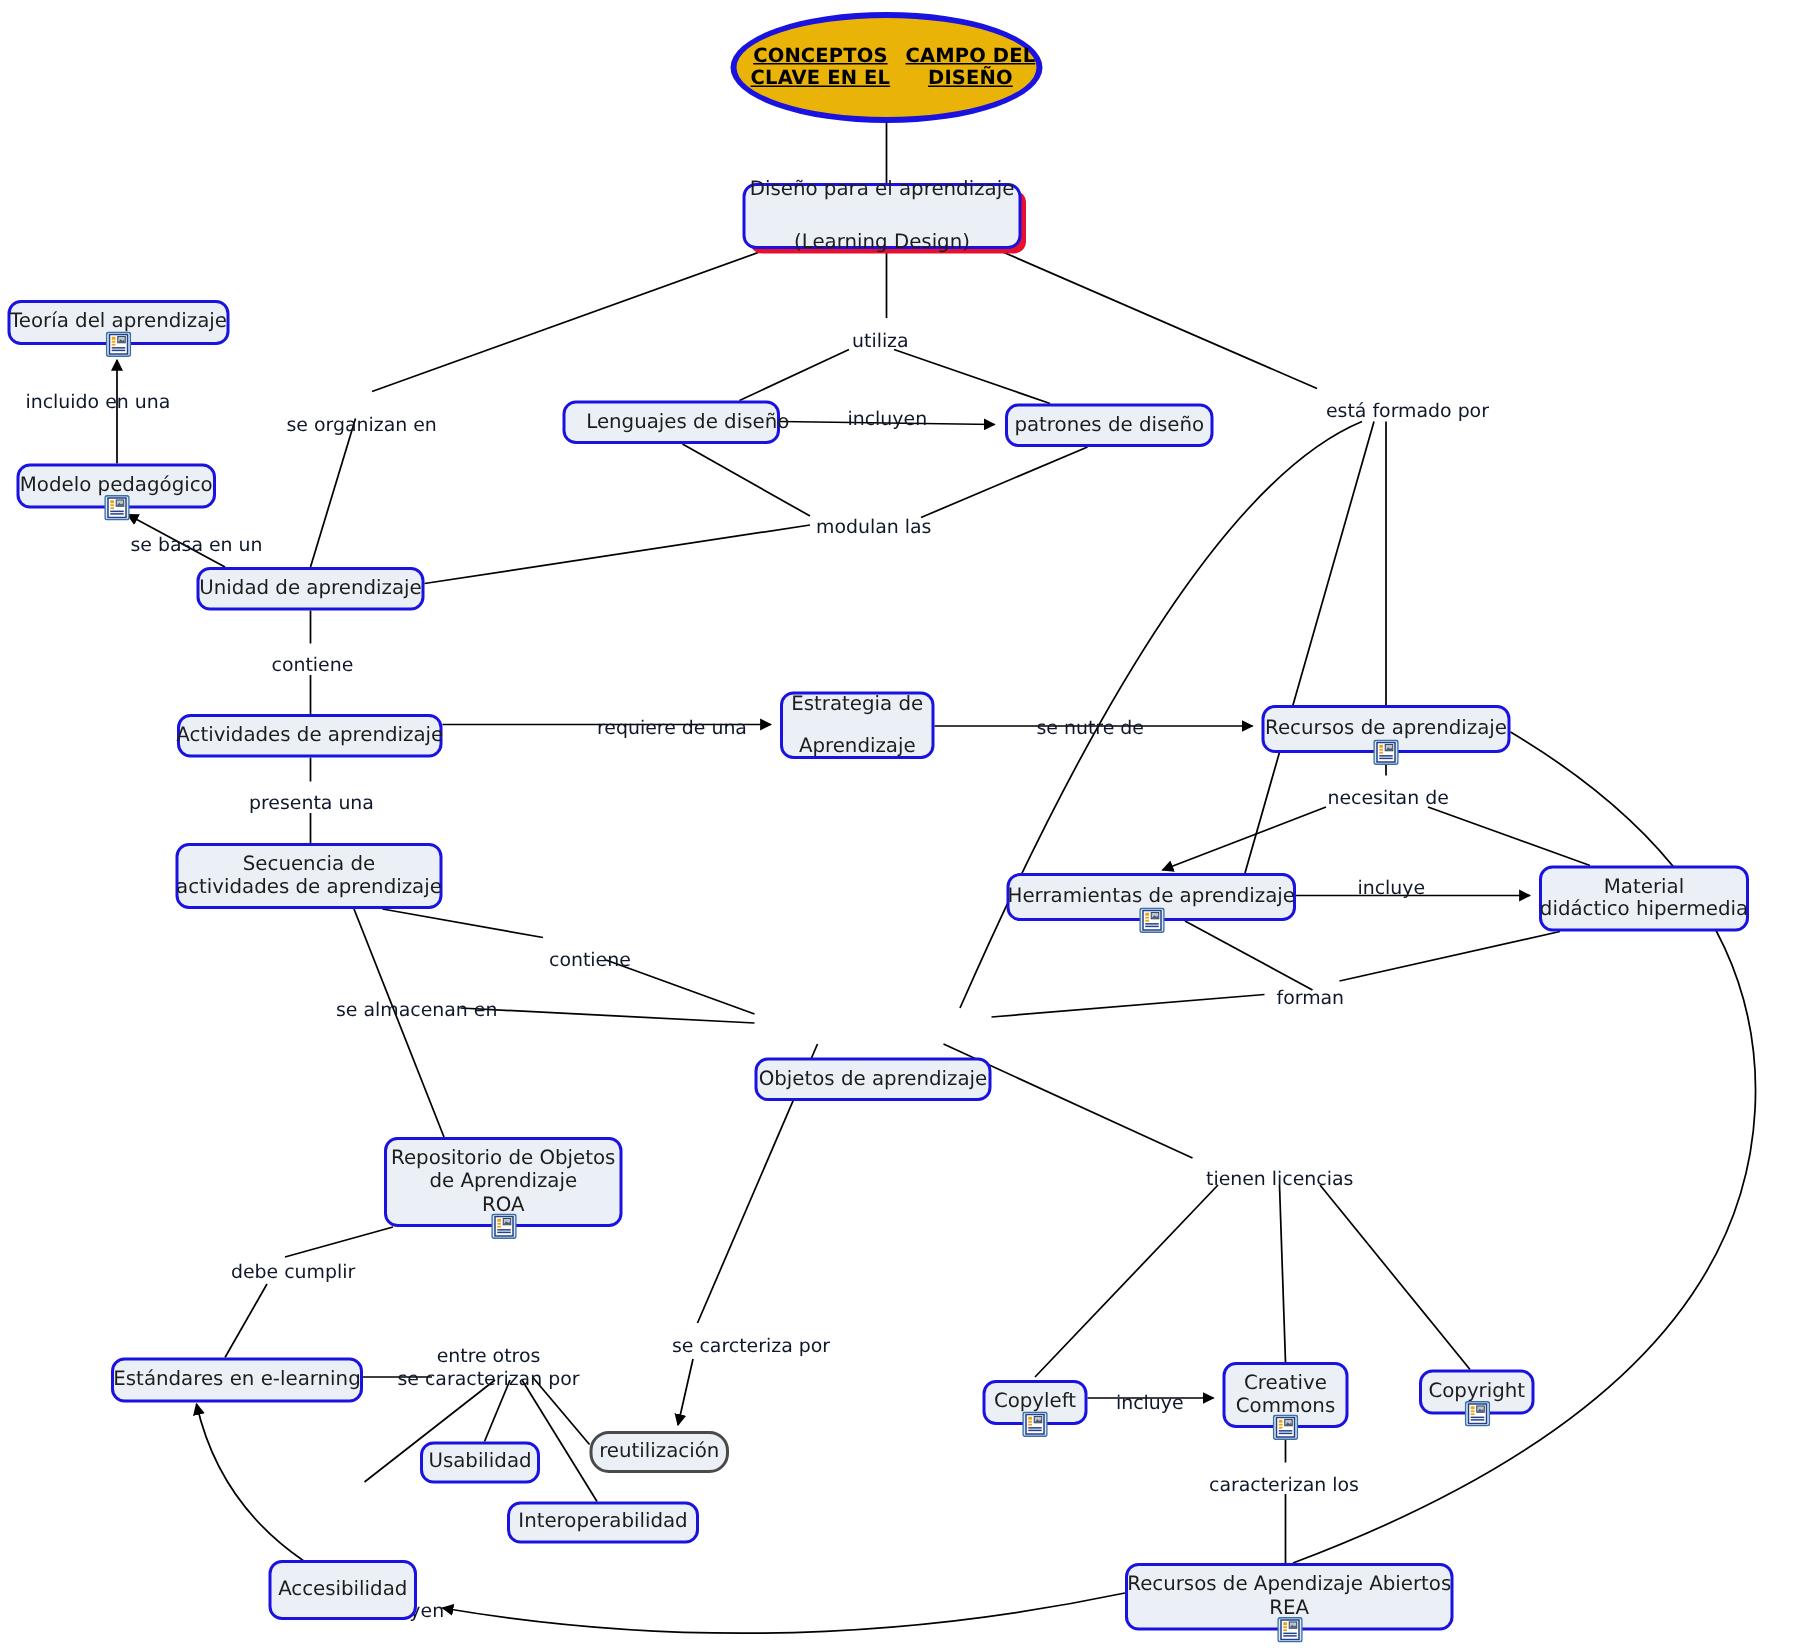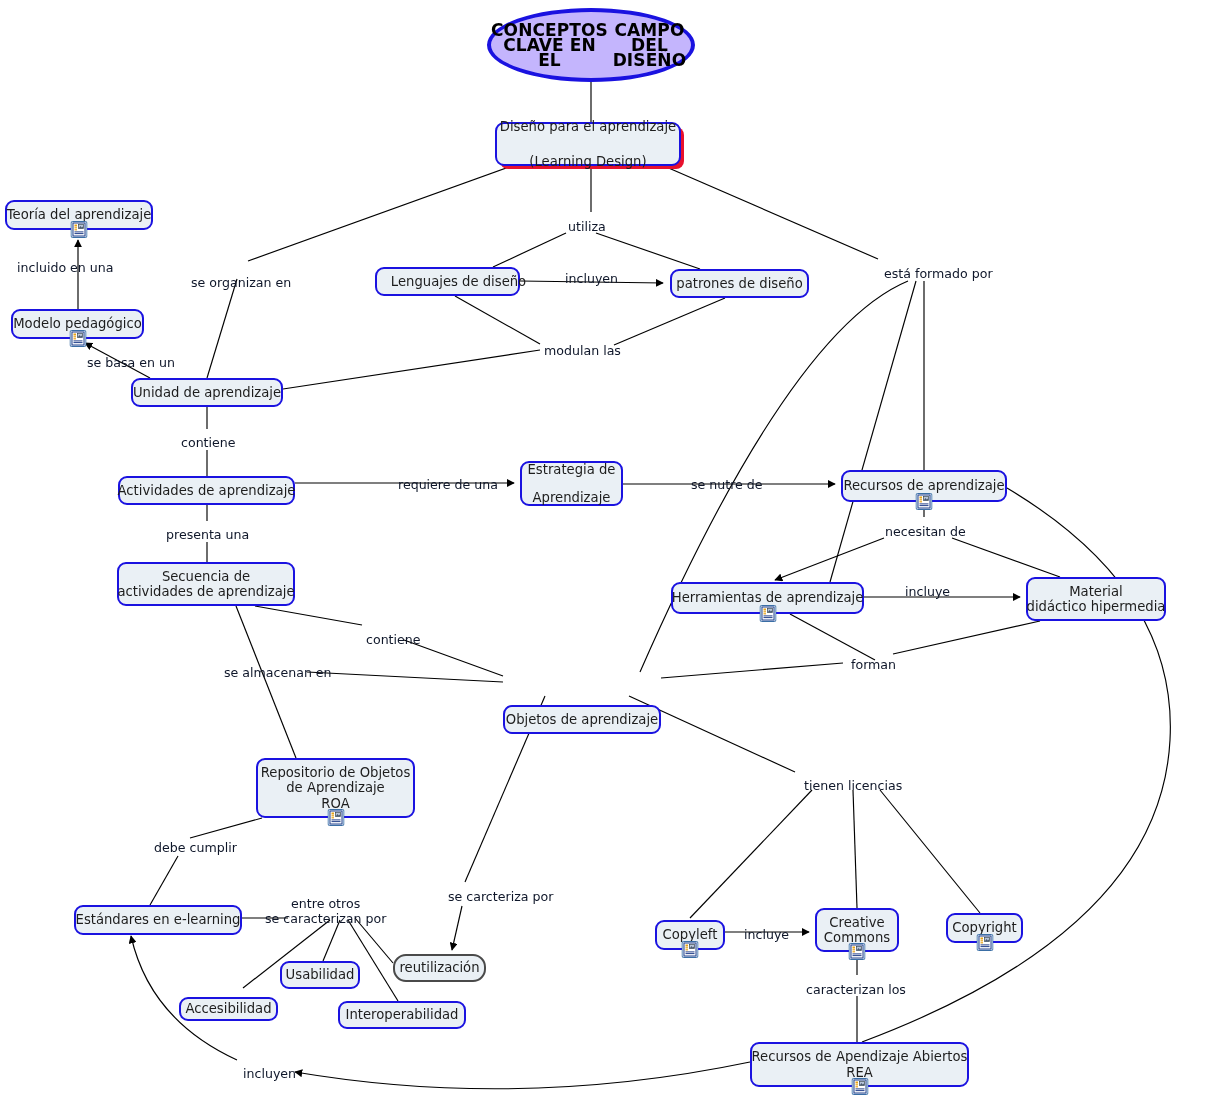--- a/index.html
+++ b/index.html
@@ -41,29 +41,30 @@
     z-index:5;
   }
   .node .lbl{display:block;}
 
   
   .oval{
     position:absolute;
     box-sizing:border-box;
     display:flex;align-items:center;justify-content:center;
     text-align:center;
-    background:#c4b5fd;
+    background:#eab308;
     border:4px solid #1a12e0;
     border-radius:50%;
     font-weight:bold;
-    font-size:17px;
+    font-size:13px;
     line-height:15px;
     letter-spacing:.1px;
     color:#000;
     z-index:6;
+    text-decoration:underline;
   }
 
   
   .redshadow{
     box-shadow:4px 4px 0 -1px #e8112d;
     gap:20px;
   }
 
   
   .pill{
@@ -363,21 +364,21 @@
             <rect x="4" y="12.1" width="9" height="1" fill="#23408a"></rect>
           </svg>
         </span>
       </div>
       <div class="node pill" style="left: 393px; top: 954px; width: 93px; height: 28px;">
         <span class="lbl">reutilización</span>
       </div>
       <div class="node" style="left: 280px; top: 961px; width: 80px; height: 28px;">
         <span class="lbl">Usabilidad</span>
       </div>
-      <div class="node" style="left: 179px; top: 997px; width: 99px; height: 24px;">
+      <div class="node" style="left: 179px; top: 1040px; width: 99px; height: 40px;">
         <span class="lbl">Accesibilidad</span>
       </div>
       <div class="node" style="left: 338px; top: 1001px; width: 128px; height: 28px;">
         <span class="lbl">Interoperabilidad</span>
       </div>
       <div class="node" style="left: 750px; top: 1042px; width: 219px; height: 45px;">
         <span class="lbl">Recursos de Apendizaje Abiertos</span>
         <span class="l2">REA</span>
         <span class="icon-wrap">
           <svg class="res-icon" viewBox="0 0 17 17" xmlns="http://www.w3.org/2000/svg">

